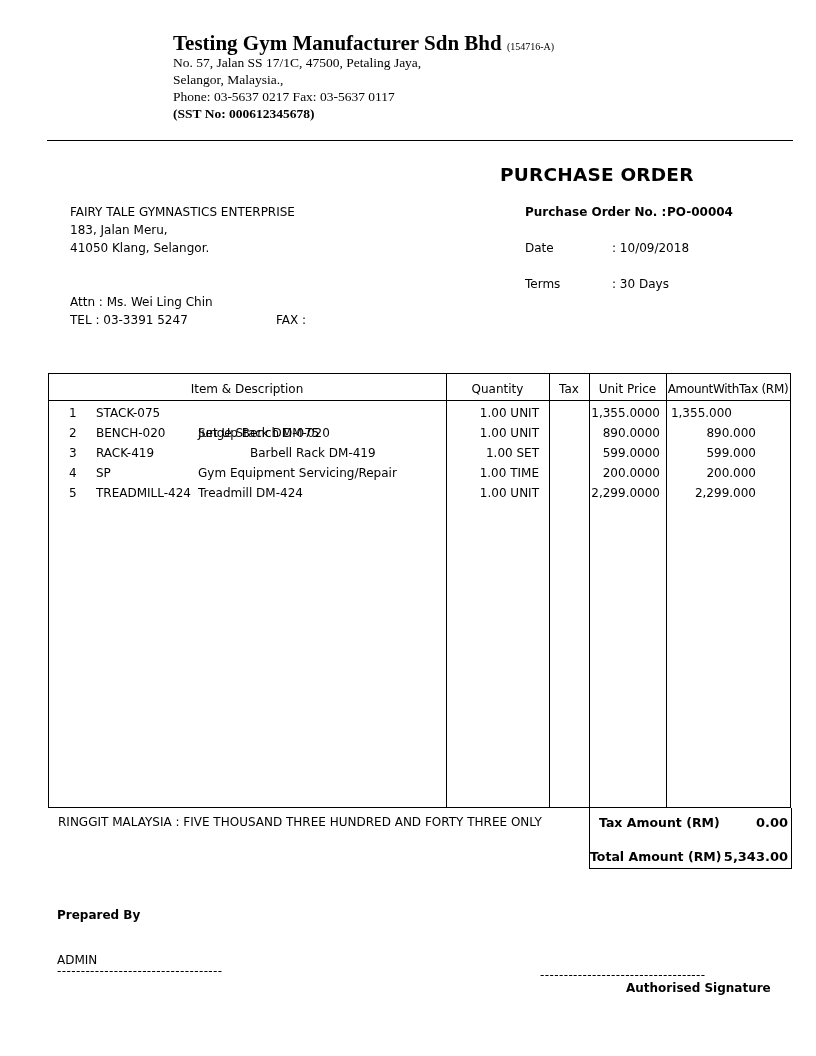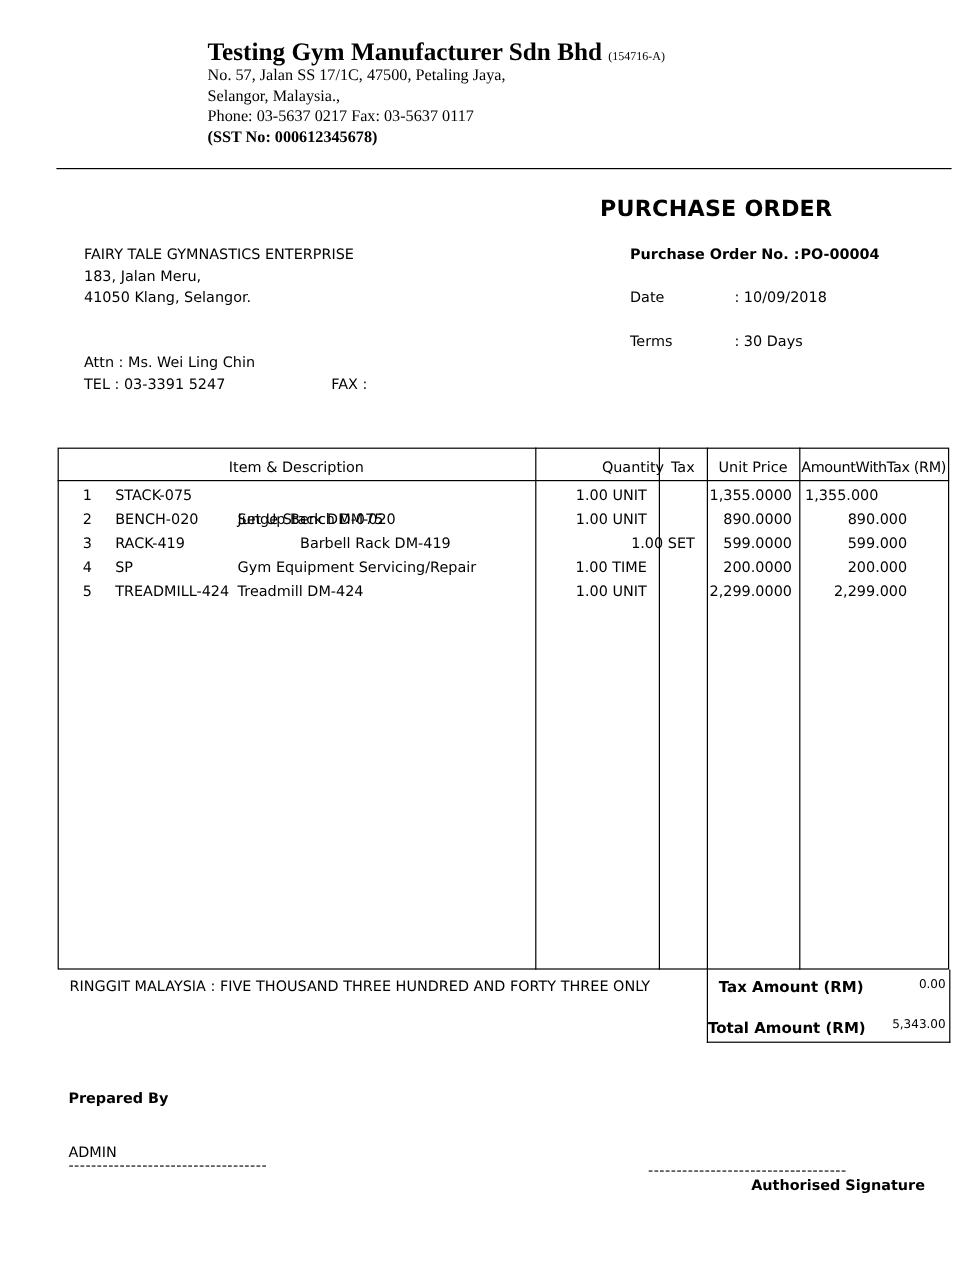--- a/index.html
+++ b/index.html
@@ -23,21 +23,21 @@
 
   .table-box { left: 48px; top: 373px; width: 743px; height: 435px; border: 1px solid #000; box-sizing: border-box; }
   .table-head-line { left: 48px; top: 400px; width: 743px; height: 0; border-top: 1px solid #000; }
   .vline { top: 373px; height: 435px; width: 0; border-left: 1px solid #000; }
   .th { top: 382px; font-size: 12px; }
   .cell { font-size: 12px; }
   .num { text-align: right; }
 
   .totals-box { left: 589px; top: 808px; width: 203px; height: 61px; border: 1px solid #000; border-top: none; box-sizing: border-box; }
   .tot-label { font-size: 12.5px; font-weight: bold; }
-  .tot-val { font-size: 10px; font-weight: normal; text-align: right; }
+  .tot-val { font-size: 13px; font-weight: bold; text-align: right; }
 
   .words { left: 58px; top: 815px; font-size: 12px; }
 
   .sig-label { font-size: 12px; font-weight: bold; }
   .dash { font-size: 12px; letter-spacing: 0.4px; }
 </style>
 </head>
 <body>
 
 <div class="abs serif company-name">
@@ -67,21 +67,21 @@
 <div class="abs sans vendor" style="left:276px; top:313px;">FAX :</div>
 
 <div class="abs table-box"></div>
 <div class="abs table-head-line"></div>
 <div class="abs vline" style="left:446px;"></div>
 <div class="abs vline" style="left:549px;"></div>
 <div class="abs vline" style="left:589px;"></div>
 <div class="abs vline" style="left:666px;"></div>
 
 <div class="abs sans th" style="left:48px; width:398px; text-align:center;">Item &amp; Description</div>
-<div class="abs sans th" style="left:446px; width:103px; text-align:center;margin-left:30px;">Quantity</div>
+<div class="abs sans th" style="left:446px; width:103px; text-align:center;">Quantity</div>
 <div class="abs sans th" style="left:549px; width:40px; text-align:center;">Tax</div>
 <div class="abs sans th" style="left:589px; width:77px; text-align:center;">Unit Price</div>
 <div class="abs sans th" style="left:664px; width:128px; text-align:center; letter-spacing:-0.3px;">AmountWithTax (RM)</div>
 
 <div class="abs sans cell" style="left:69px; top:406px;">1</div>
 <div class="abs sans cell" style="left:96px; top:406px;text-align:right;">STACK-075</div>
 <div class="abs sans cell" style="left:198px; top:426px;">Junge Stack DM-075</div>
 <div class="abs sans cell num" style="left:446px; width:93px; top:406px;">1.00 UNIT</div>
 <div class="abs sans cell num" style="left:589px; width:71px; top:406px;">1,355.0000</div>
 <div class="abs sans cell num" style="left:642px; width:90px; top:406px;">1,355.000</div>
@@ -89,21 +89,21 @@
 <div class="abs sans cell" style="left:69px; top:426px;">2</div>
 <div class="abs sans cell" style="left:96px; top:426px;">BENCH-020</div>
 <div class="abs sans cell" style="left:198px; top:426px;">Set Up Bench DM-020</div>
 <div class="abs sans cell num" style="left:446px; width:93px; top:426px;">1.00 UNIT</div>
 <div class="abs sans cell num" style="left:589px; width:71px; top:426px;">890.0000</div>
 <div class="abs sans cell num" style="left:666px; width:90px; top:426px;">890.000</div>
 
 <div class="abs sans cell" style="left:69px; top:446px;">3</div>
 <div class="abs sans cell" style="left:96px; top:446px;">RACK-419</div>
 <div class="abs sans cell" style="left:214px; top:446px;margin-left:36px;">Barbell Rack DM-419</div>
-<div class="abs sans cell num" style="left:446px; width:93px; top:446px;margin-left:40px;">1.00 SET</div>
+<div class="abs sans cell num" style="left:446px; width:93px; top:446px;">1.00 SET</div>
 <div class="abs sans cell num" style="left:589px; width:71px; top:446px;">599.0000</div>
 <div class="abs sans cell num" style="left:666px; width:90px; top:446px;">599.000</div>
 
 <div class="abs sans cell" style="left:69px; top:466px;">4</div>
 <div class="abs sans cell" style="left:96px; top:466px;">SP</div>
 <div class="abs sans cell" style="left:198px; top:466px;">Gym Equipment Servicing/Repair</div>
 <div class="abs sans cell num" style="left:446px; width:93px; top:466px;">1.00 TIME</div>
 <div class="abs sans cell num" style="left:589px; width:71px; top:466px;">200.0000</div>
 <div class="abs sans cell num" style="left:666px; width:90px; top:466px;">200.000</div>
 

